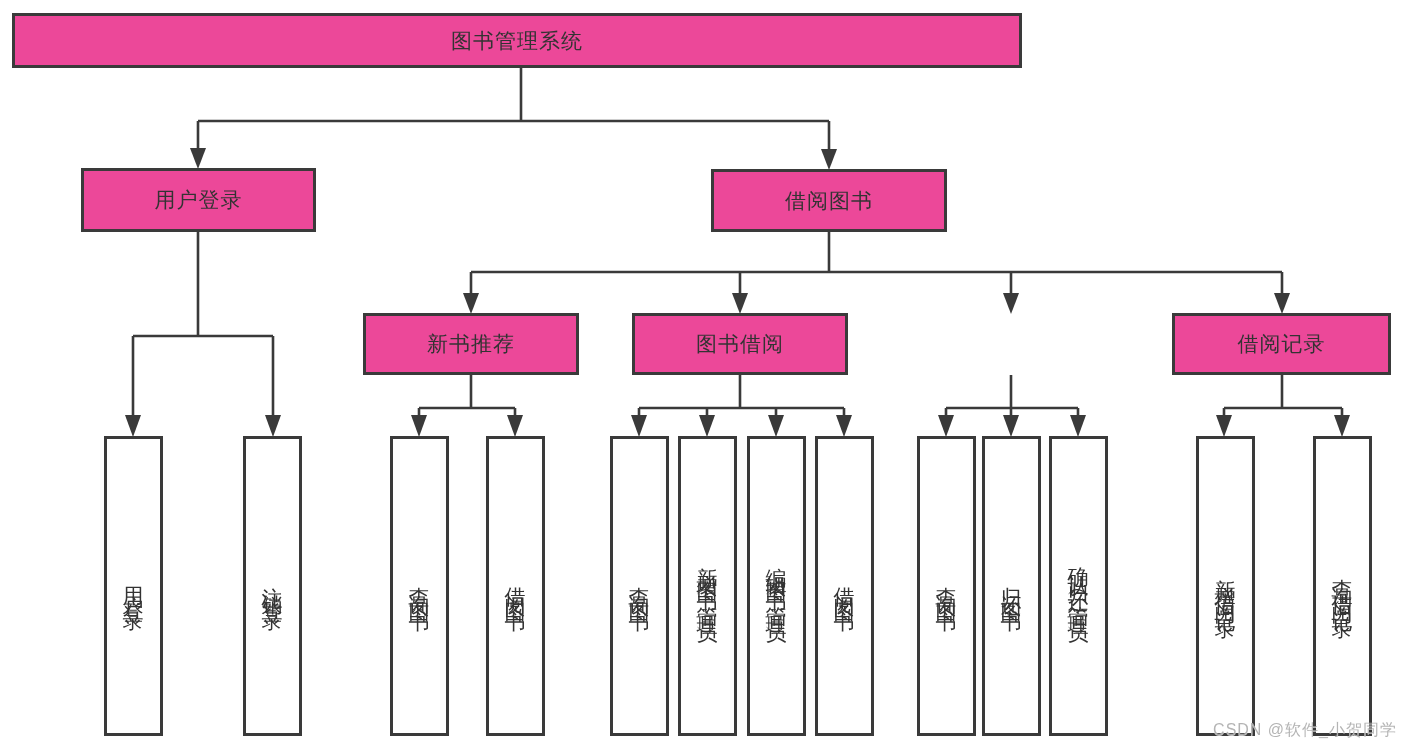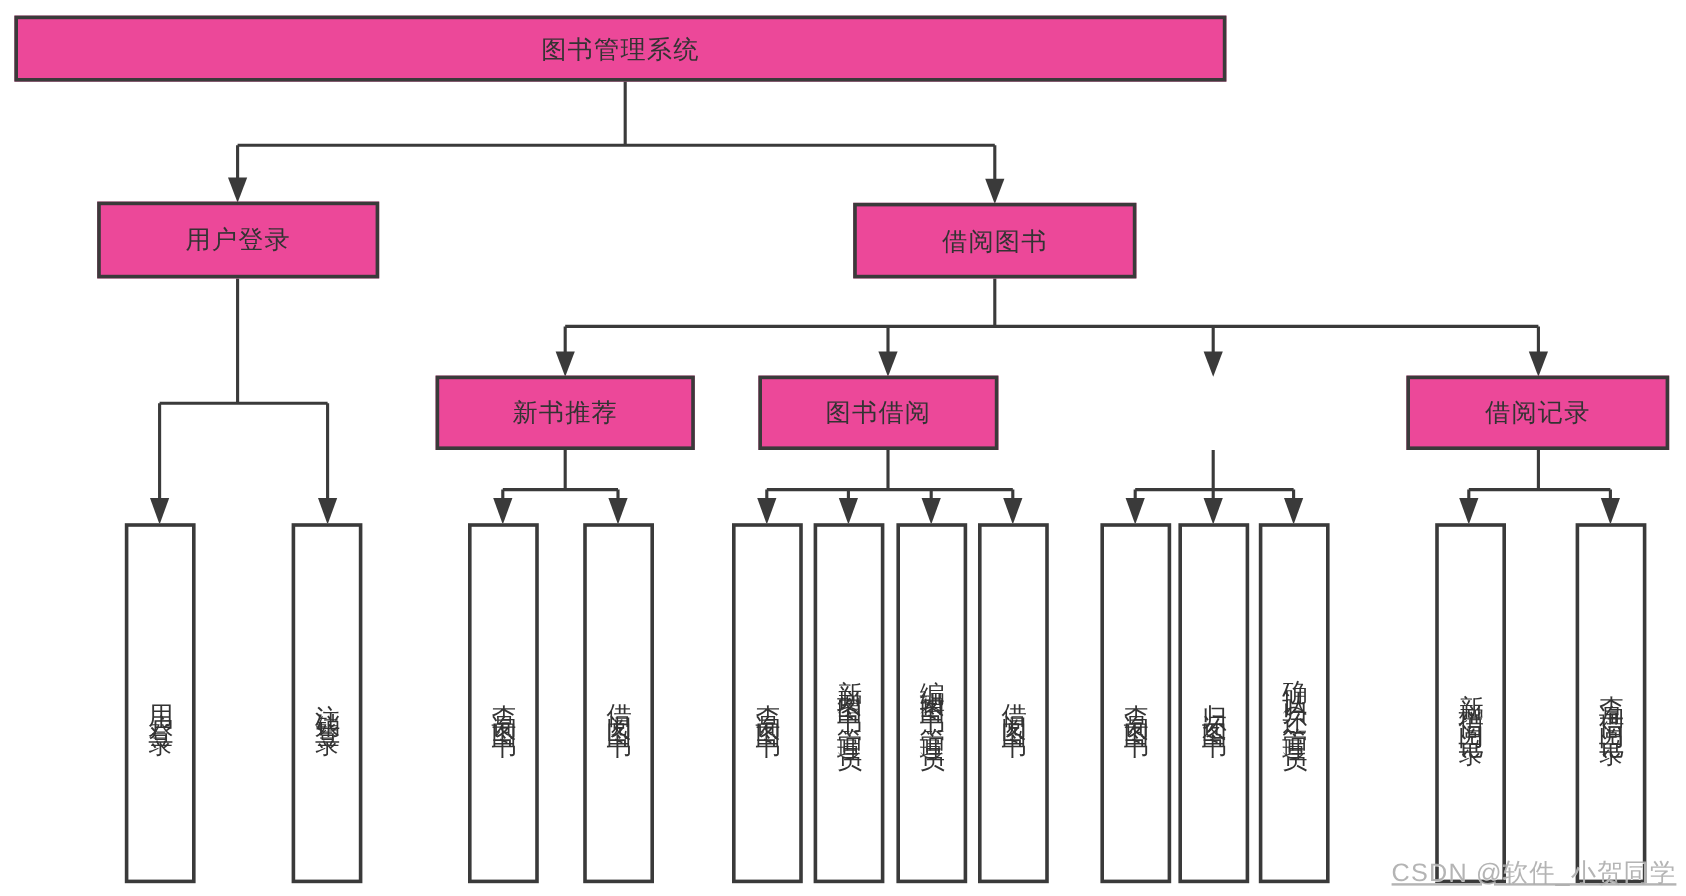--- a/index.html
+++ b/index.html
@@ -19,23 +19,22 @@
     position:absolute;top:436px;height:300px;width:59px;box-sizing:border-box;
     border:3px solid #3a3a3a;background:#ffffff;
     display:flex;align-items:center;justify-content:center;z-index:2;
   }
   .vtext{
     writing-mode:vertical-rl;text-orientation:mixed;white-space:nowrap;
     font-size:21px;letter-spacing:8px;line-height:1;color:#333333;
   }
   .watermark{
     position:absolute;right:8px;bottom:6px;z-index:5;
-    font-size:21px;color:rgba(172,172,172,0.9);letter-spacing:1px;
+    font-size:16px;color:rgba(172,172,172,0.9);letter-spacing:1px;
     text-shadow:0 1px 0 rgba(255,255,255,0.7);
-    text-decoration:underline;
   }
 </style>
 </head>
 <body>
 
 <div class="stage">
 
   <svg class="wires" viewBox="0 0 1405 747" aria-hidden="true">
     <g>
       <path d="M521 68 V121 M198 121 H829 M198 121 V150 M829 121 V151"></path>
@@ -92,21 +91,21 @@
   <div class="node" style="left:81px;top:168px;width:235px;height:64px;">
     <span>用户登录</span>
   </div>
   <div class="node" style="left:711px;top:169px;width:236px;height:63px;">
     <span>借阅图书</span>
   </div>
 
   <div class="node" style="left:363px;top:313px;width:216px;height:62px;align-items:center;">
     <span>新书推荐</span>
   </div>
-  <div class="node" style="left:632px;top:313px;width:200px;height:62px;">
+  <div class="node" style="left:632px;top:313px;width:216px;height:62px;">
     <span>图书借阅</span>
   </div>
   <div class="node" style="left:1172px;top:313px;width:219px;height:62px;">
     <span>借阅记录</span>
   </div>
 
   <div class="leaf" style="left:104px;">
     <span class="vtext">用户登录</span>
   </div>
   <div class="leaf" style="left:243px;">

